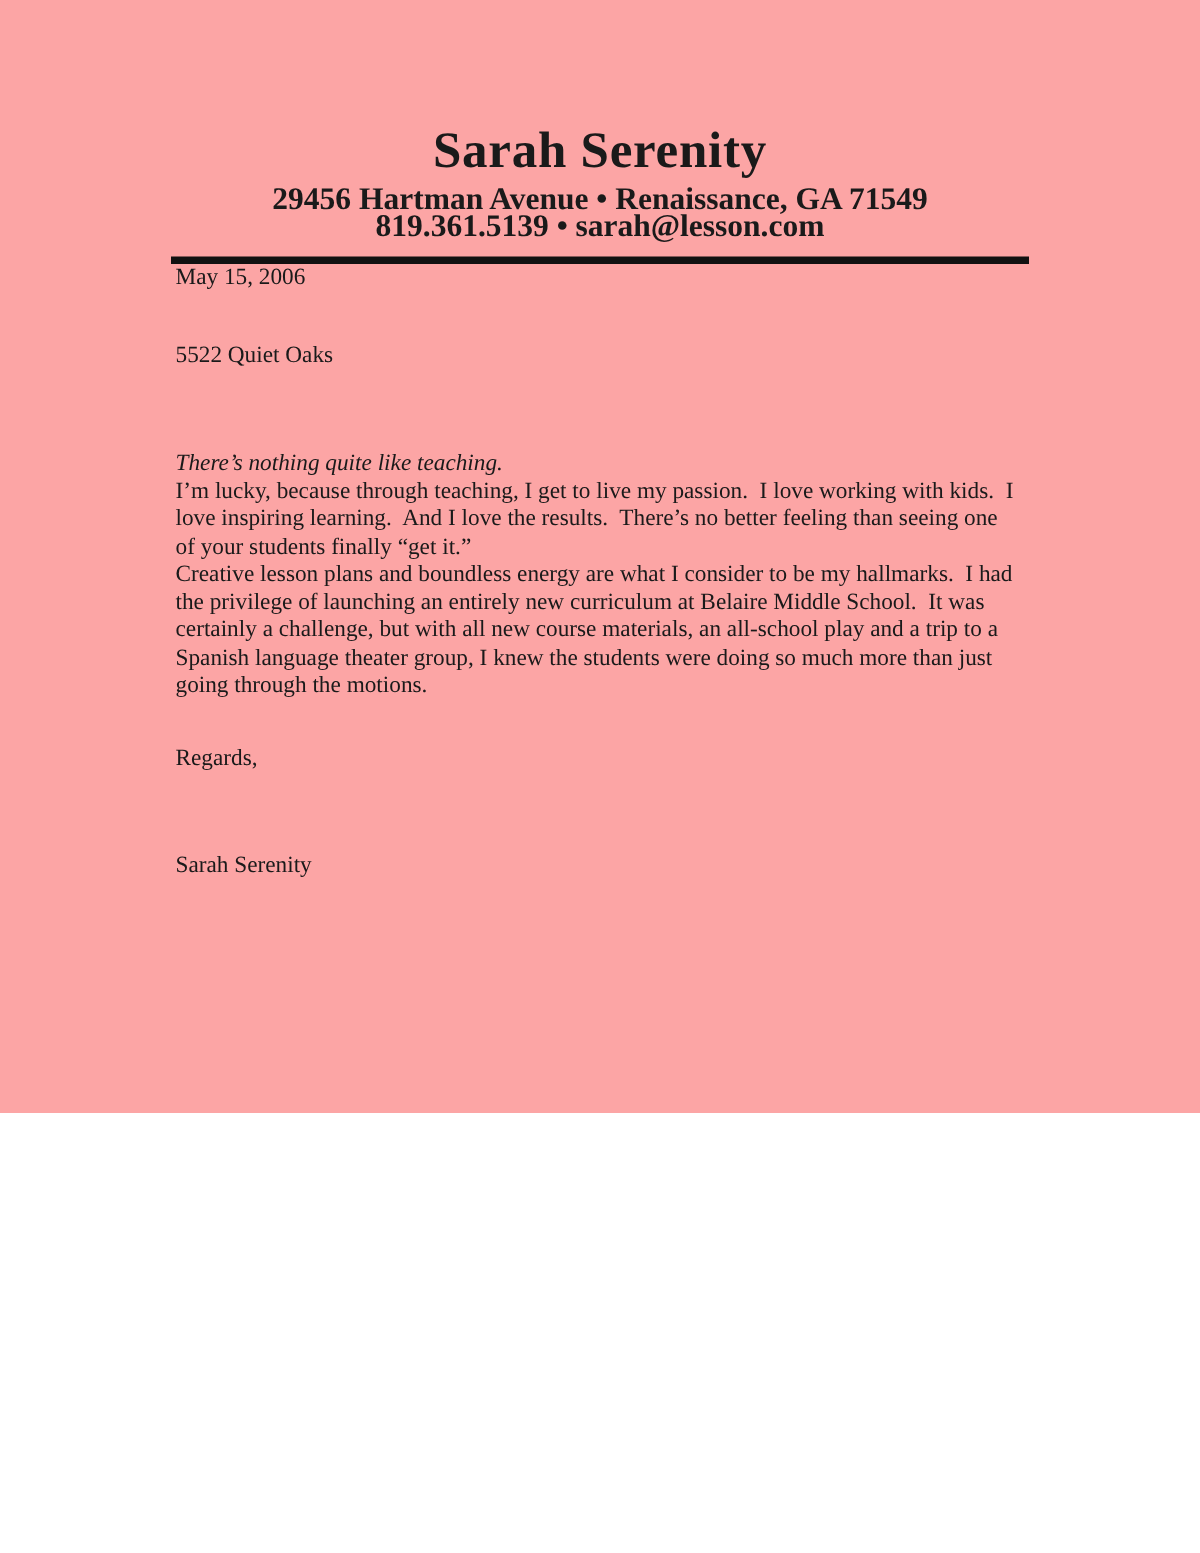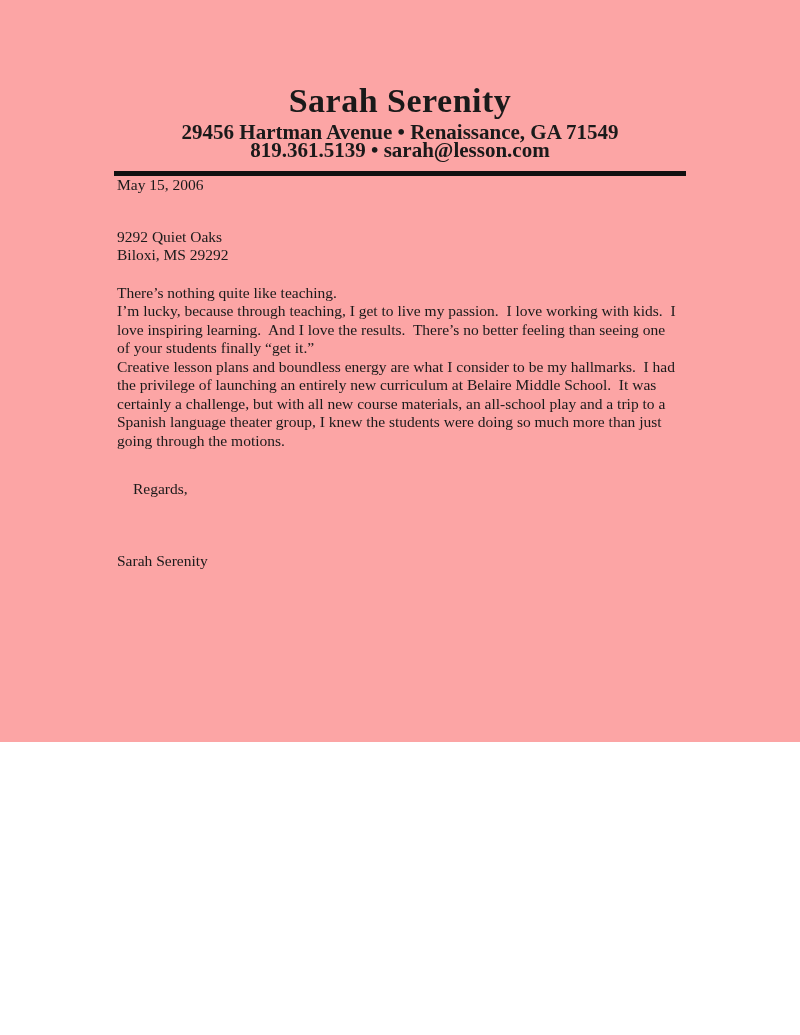--- a/index.html
+++ b/index.html
@@ -47,44 +47,43 @@
   .letter-body {
     margin-left: 117px;
     width: 562px;
     font-size: 15.5px;
     line-height: 18.5px;
   }
   .letter-body p { white-space: pre-wrap; }
   .date       { }
   .recipient  { margin-top: 33px; }
   .salutation { margin-top: 34px; }
-  .para.first { margin-top: 19px; }
+  .para.first { margin-top: 54px; font-style: italic; }
   .para + .para { margin-top: 0; }
-  .closing    { margin-top: 30px; margin-left: 16px; }
+  .closing    { margin-top: 30px; }
   .signature  { margin-top: 53px; }
 </style>
 </head>
 <body>
 
 <div class="page">
 
   <header class="letterhead">
     <h1 class="lh-name">Sarah Serenity</h1>
     <div class="lh-line first">29456 Hartman Avenue • Renaissance, GA 71549</div>
     <div class="lh-line">819.361.5139 • sarah@lesson.com</div>
     <div class="double-rule"></div>
   </header>
 
   <main class="letter-body">
 
     <p class="date">May 15, 2006</p>
 
     <div class="recipient">
-      <p>9292 Quiet Oaks</p>
-      <p>Biloxi, MS 29292</p>
+      <p>5522 Quiet Oaks</p>
     </div>
 
 
     <p class="para first">There’s nothing quite like teaching.</p>
 
     <p class="para">I’m lucky, because through teaching, I get to live my passion.  I love working with kids.  I love inspiring learning.  And I love the results.  There’s no better feeling than seeing one of your students finally “get it.”</p>
 
     <p class="para">Creative lesson plans and boundless energy are what I consider to be my hallmarks.  I had the privilege of launching an entirely new curriculum at Belaire Middle School.  It was certainly a challenge, but with all new course materials, an all-school play and a trip to a Spanish language theater group, I knew the students were doing so much more than just going through the motions.</p>
 
 

